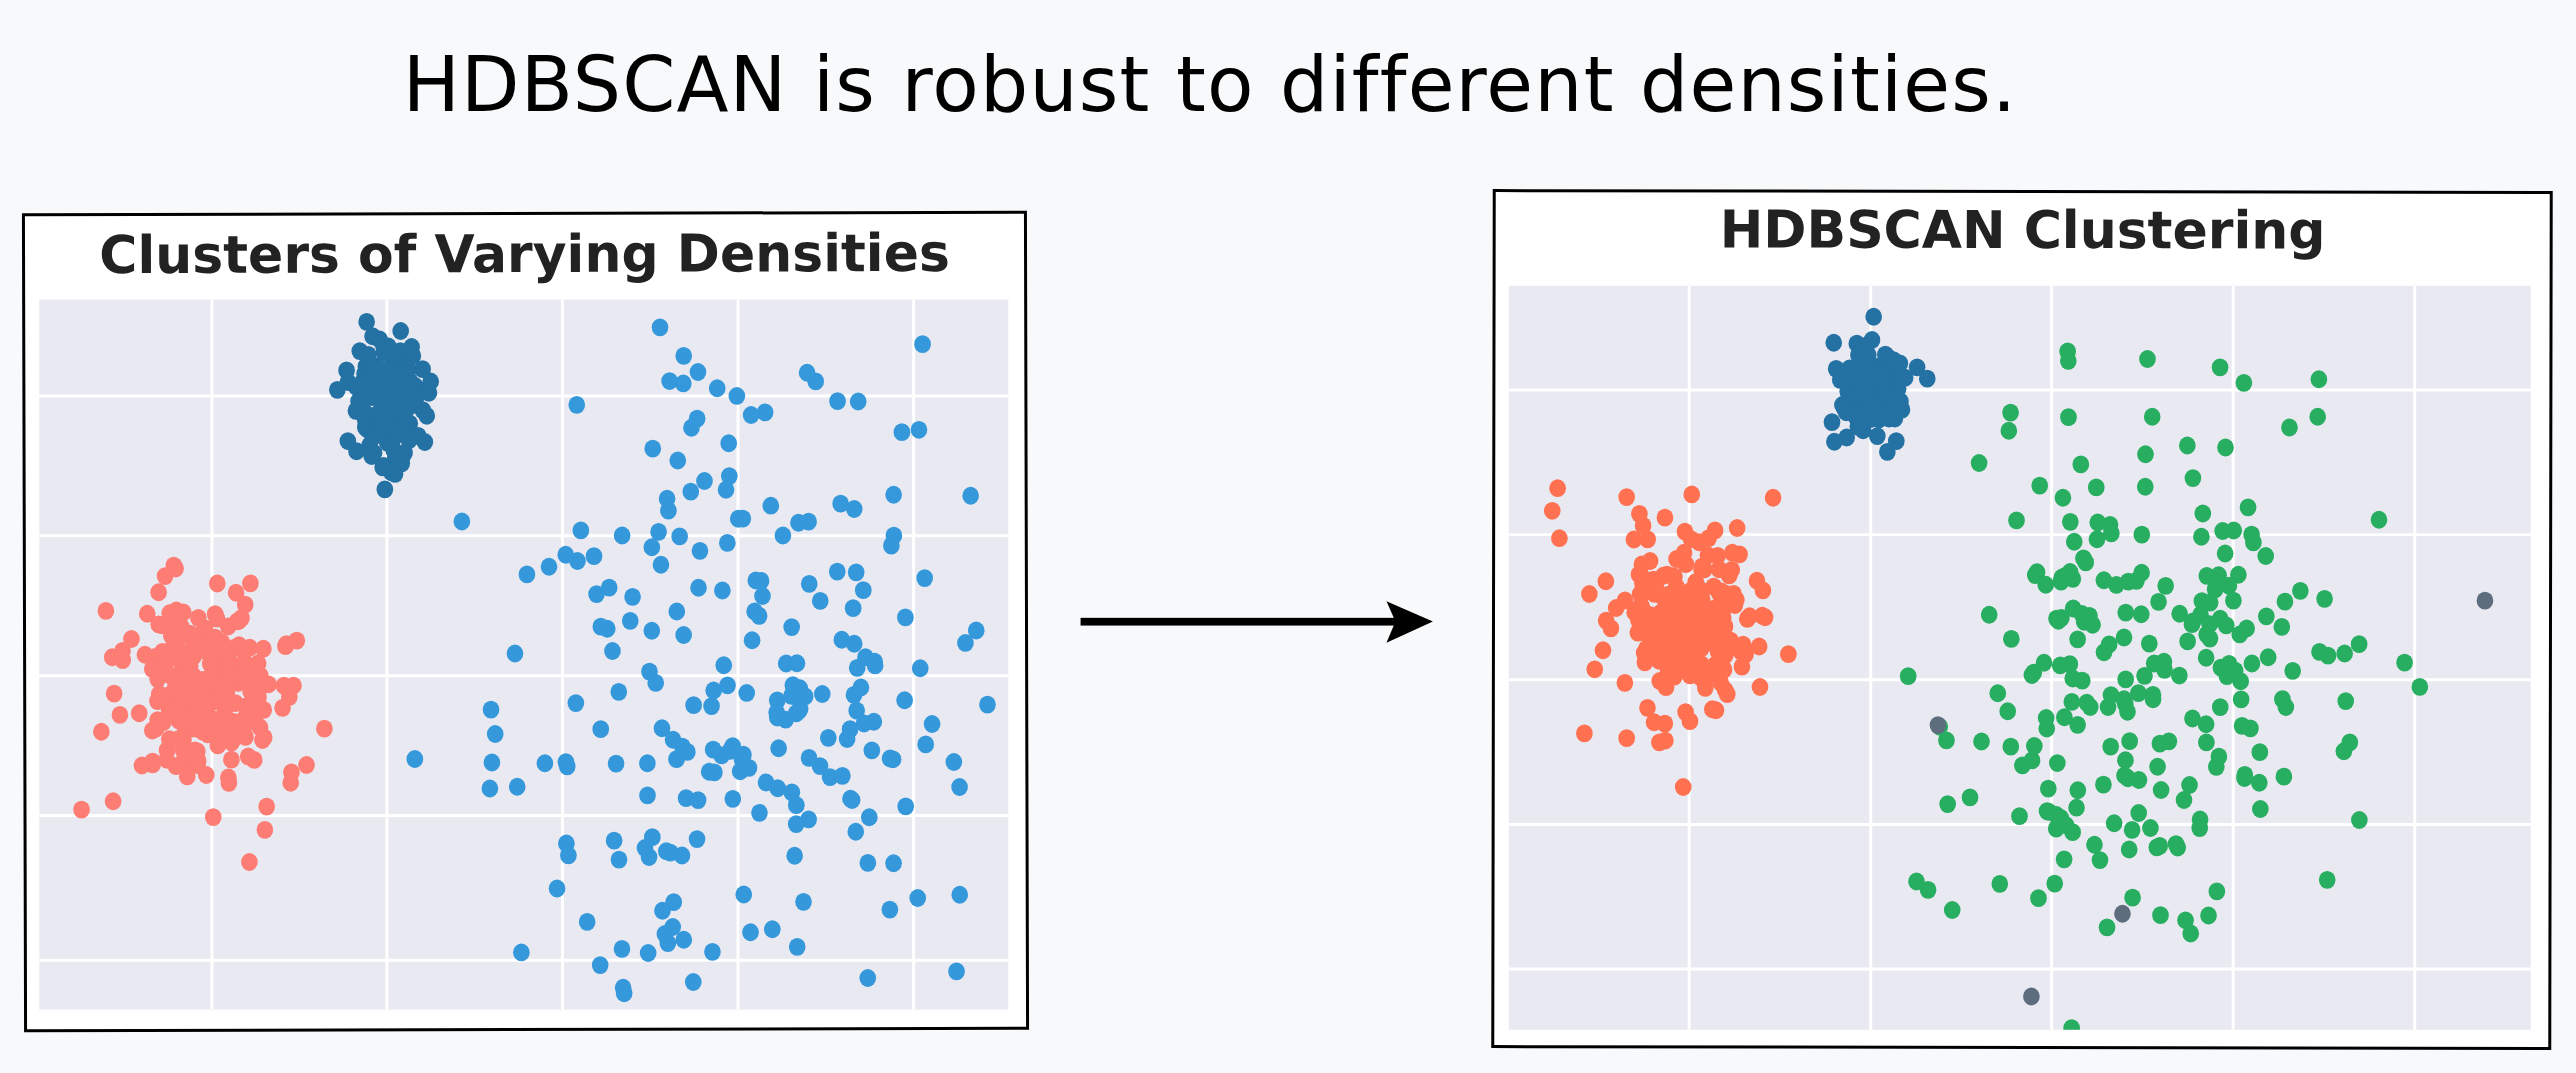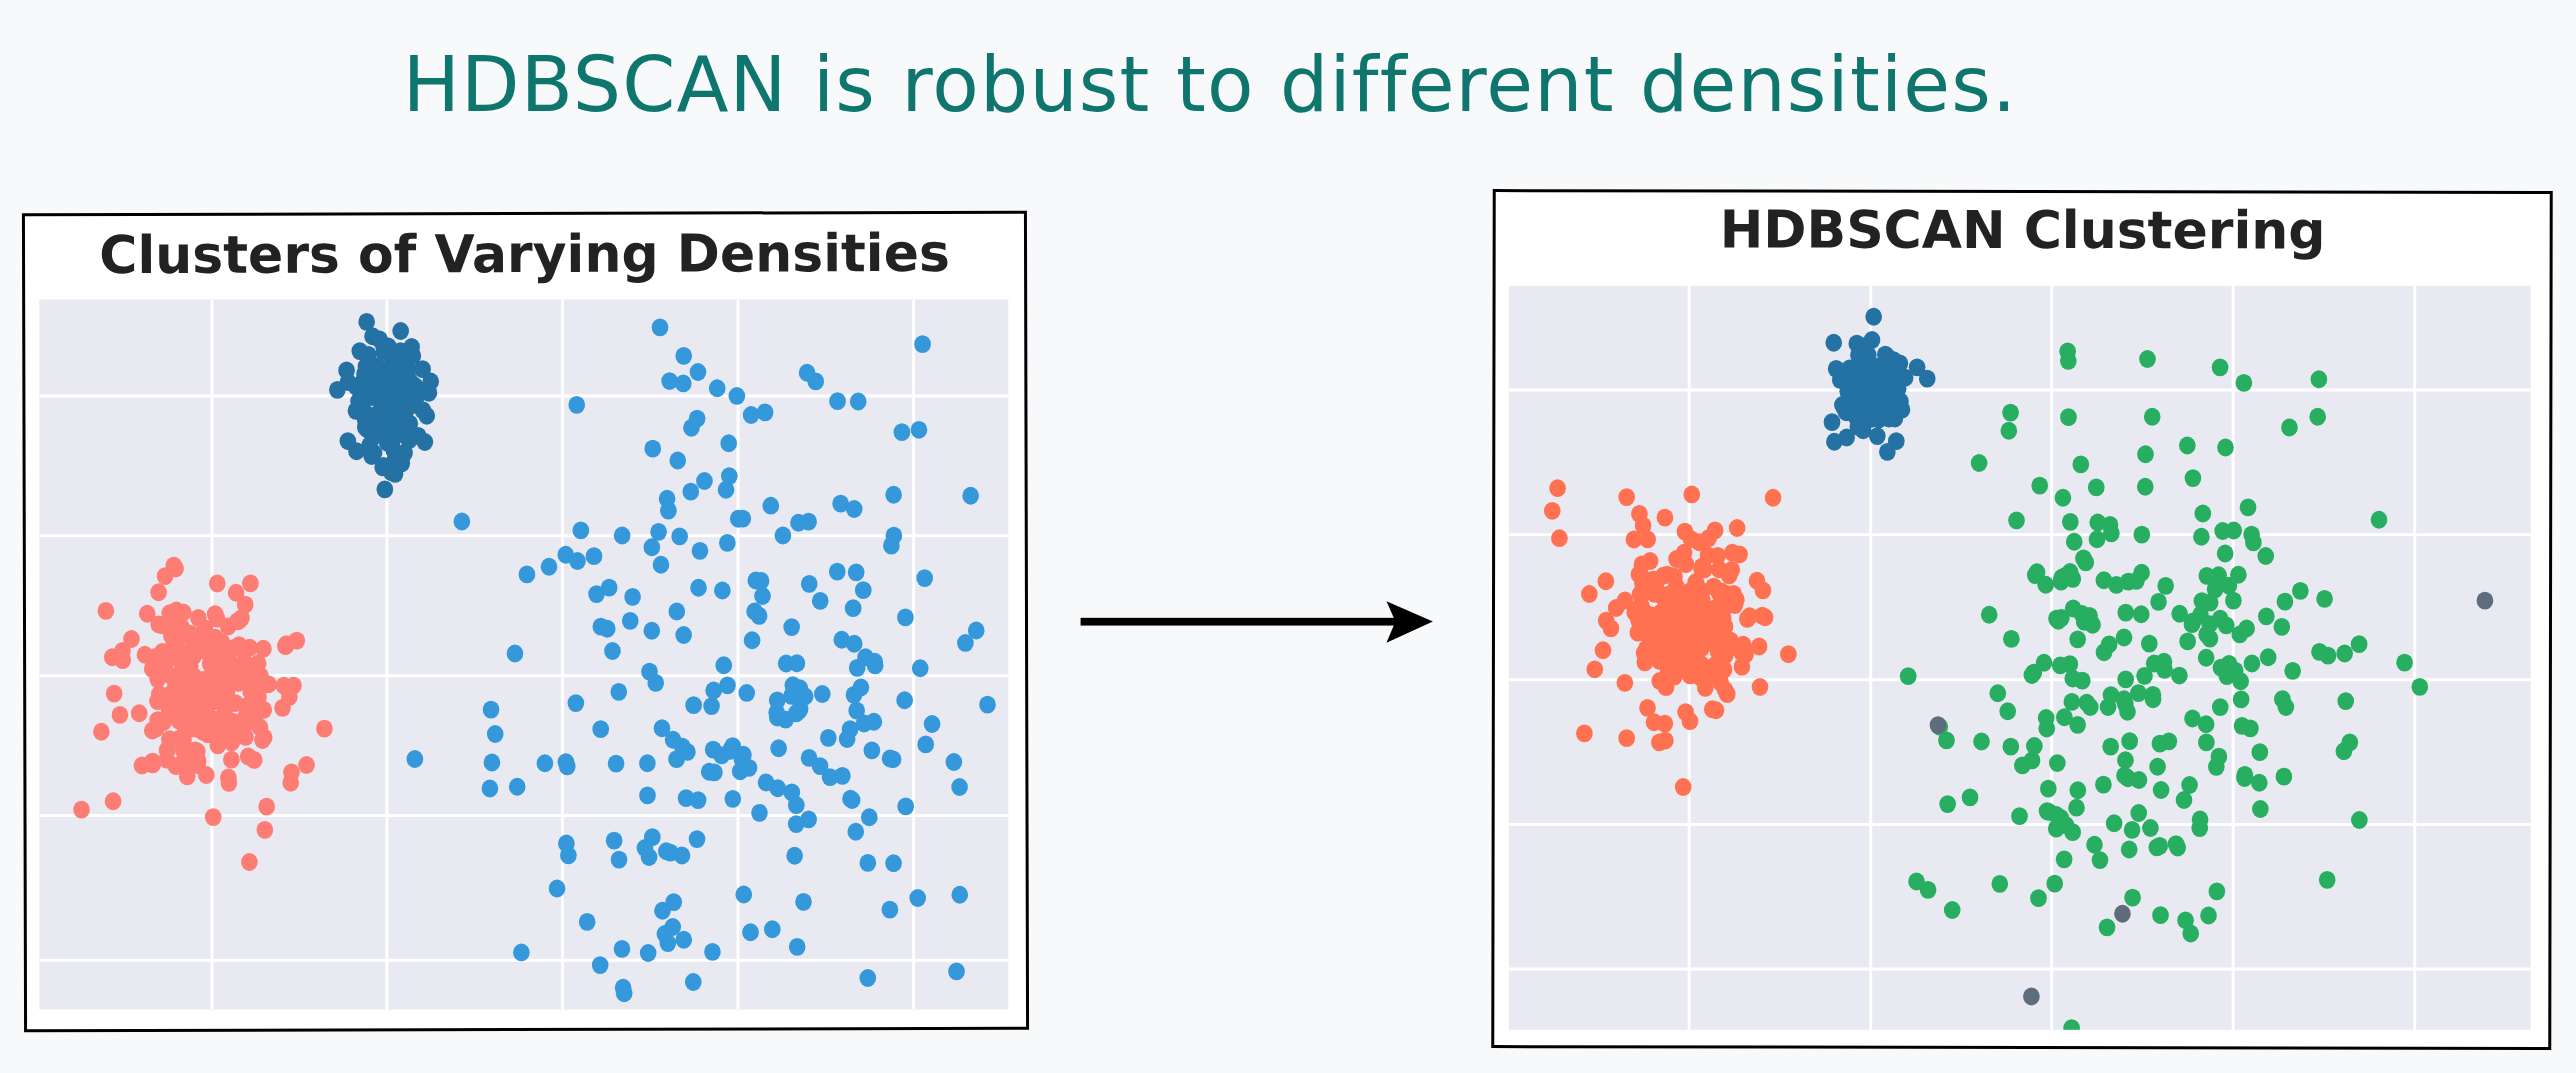--- a/index.html
+++ b/index.html
@@ -3,21 +3,21 @@
 <meta charset="utf-8">
 <style>
   html, body { margin: 0; padding: 0; }
   body {
     width: 2576px; height: 1074px; background: #f7f9fb;
     position: relative; overflow: hidden;
     font-family: "DejaVu Sans", sans-serif;
   }
   .headline {
     position: absolute; left: 0; top: 37px; width: 2420px; text-align: center;
-    color: #0f766e; font-size: 76px; line-height: 95px;
+    color: #000000; font-size: 76px; line-height: 95px;
     font-family: "DejaVu Sans", sans-serif; letter-spacing: 1.2px;
   }
   .frame {
     position: absolute; background: #ffffff; border: 3.6px solid #000;
     box-sizing: border-box;
   }
   .frame-left { left: 22.6px; top: 212px; width: 1005px; height: 819px; transform: rotate(-0.15deg); }
   .frame-right { left: 1492px; top: 190px; width: 1060px; height: 859px; transform: rotate(0.1deg); }
   .panel-title {
     position: absolute; left: 0; width: 100%; text-align: center;

